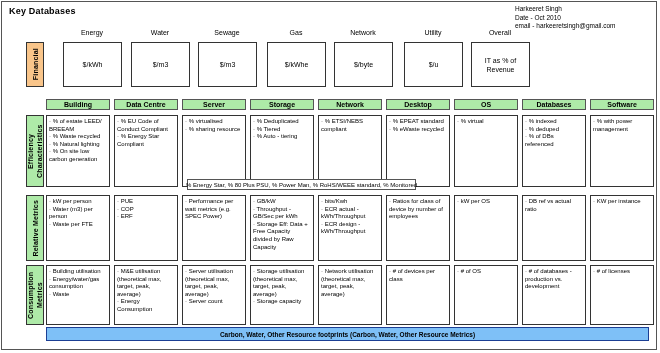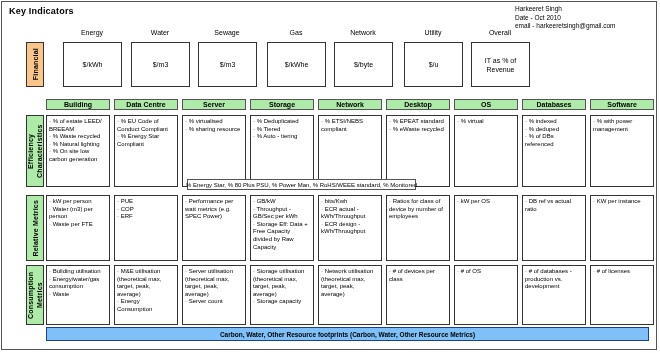--- a/index.html
+++ b/index.html
@@ -128,21 +128,21 @@
     justify-content: center;
     text-align: center;
     white-space: nowrap;
   }
 </style>
 </head>
 <body>
 
 <div class="frame"></div>
 
-<div class="title">Key Indicators</div>
+<div class="title">Key Databases</div>
 
 <div class="author-block">
   <div>Harkeeret Singh</div>
   <div>Date - Oct 2010</div>
   <div>email - harkeeretsingh@gmail.com</div>
 </div>
 
 <div id="top-cols">
     <div class="col-head" style="left: 62px; width: 60px;">Energy</div>
     <div class="col-head" style="left: 130px; width: 60px;">Water</div>

